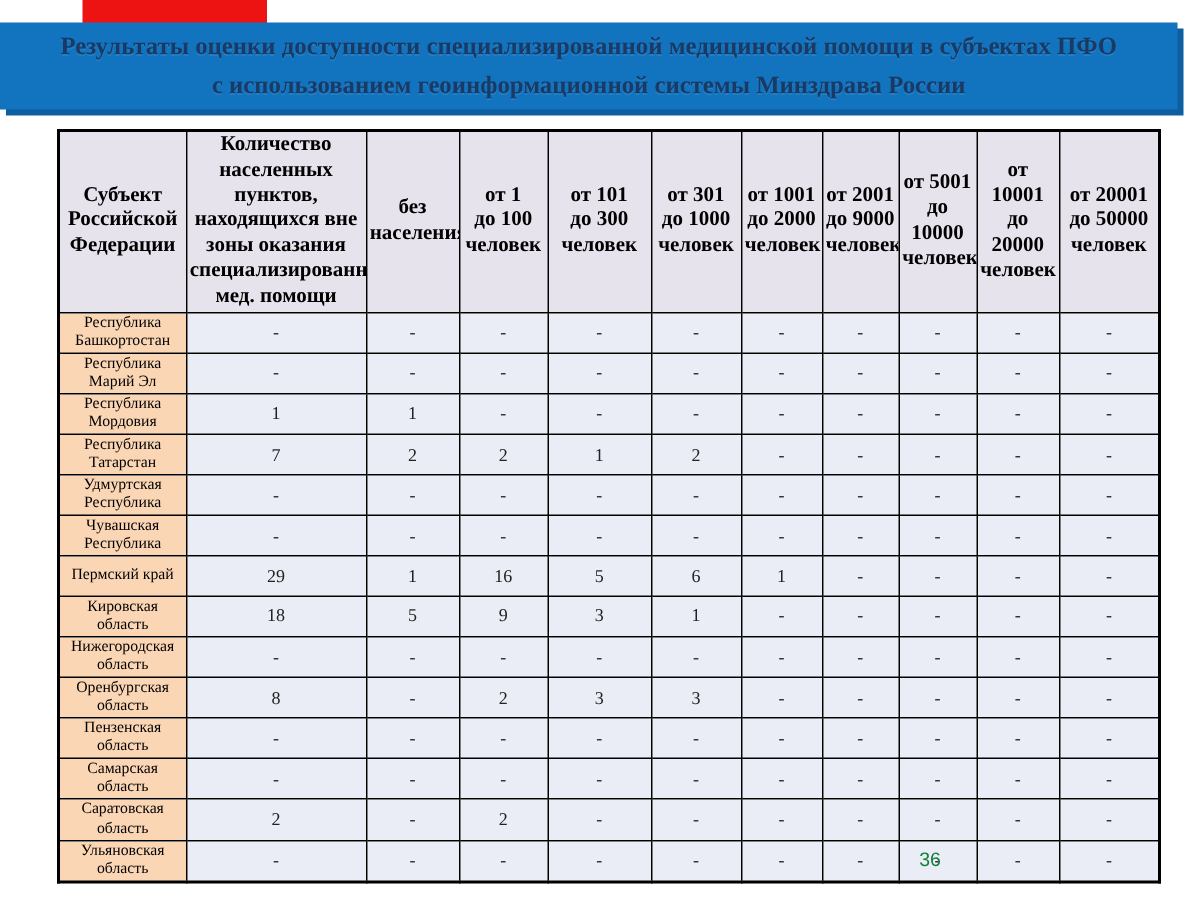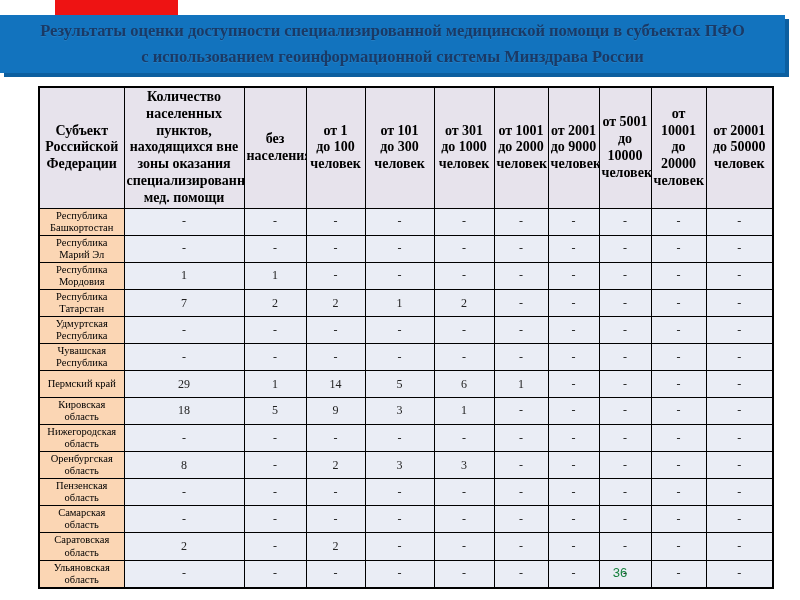--- a/index.html
+++ b/index.html
@@ -248,21 +248,21 @@
           <td>-</td>
           <td>-</td>
           <td>-</td>
           <td>-</td>
           <td>-</td>
         </tr>
         <tr>
           <th class="region">Пермский край</th>
           <td>29</td>
           <td>1</td>
-          <td>14</td>
+          <td>16</td>
           <td>5</td>
           <td>6</td>
           <td>1</td>
           <td>-</td>
           <td>-</td>
           <td>-</td>
           <td>-</td>
         </tr>
         <tr>
           <th class="region">Кировская область</th>

